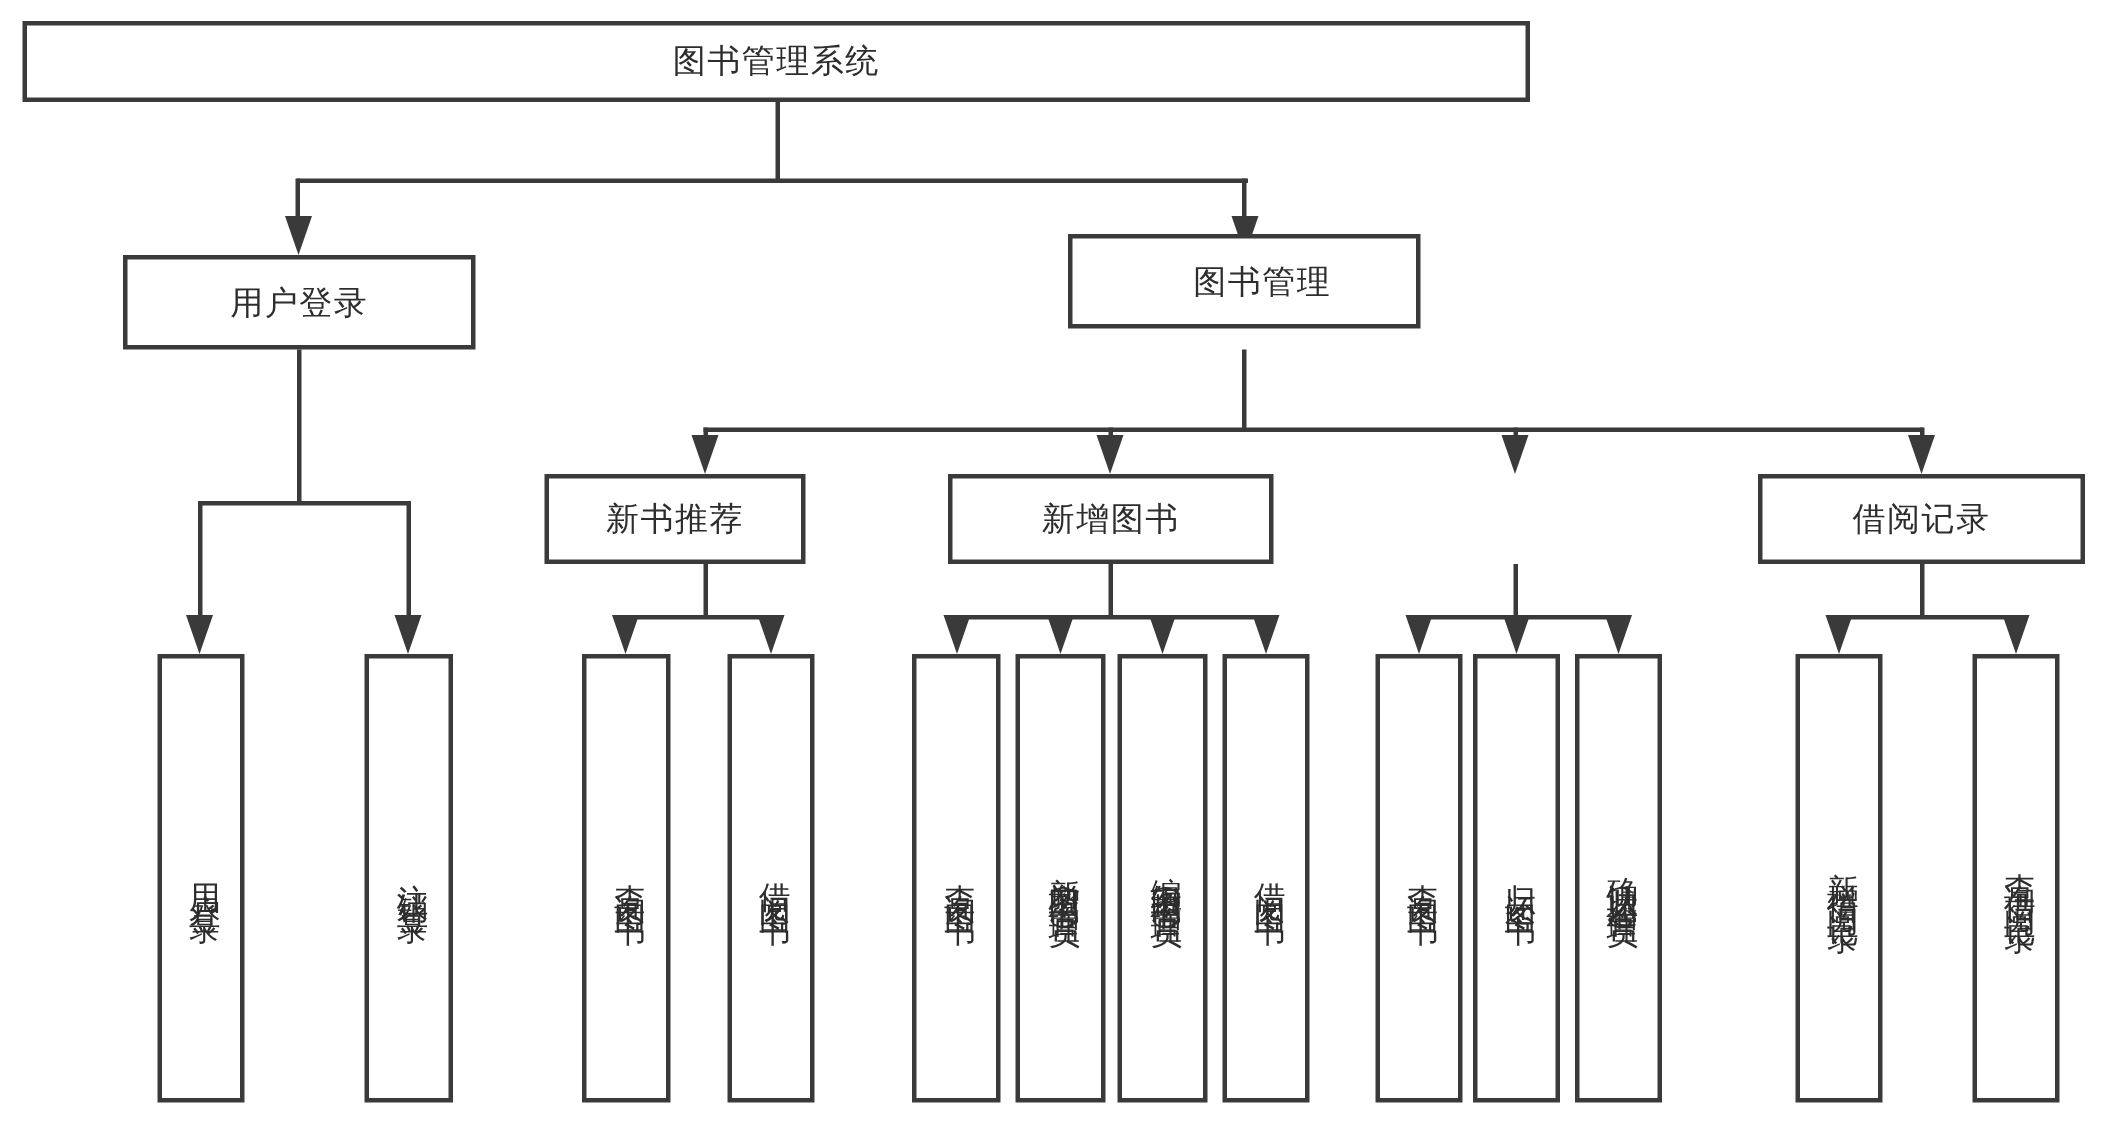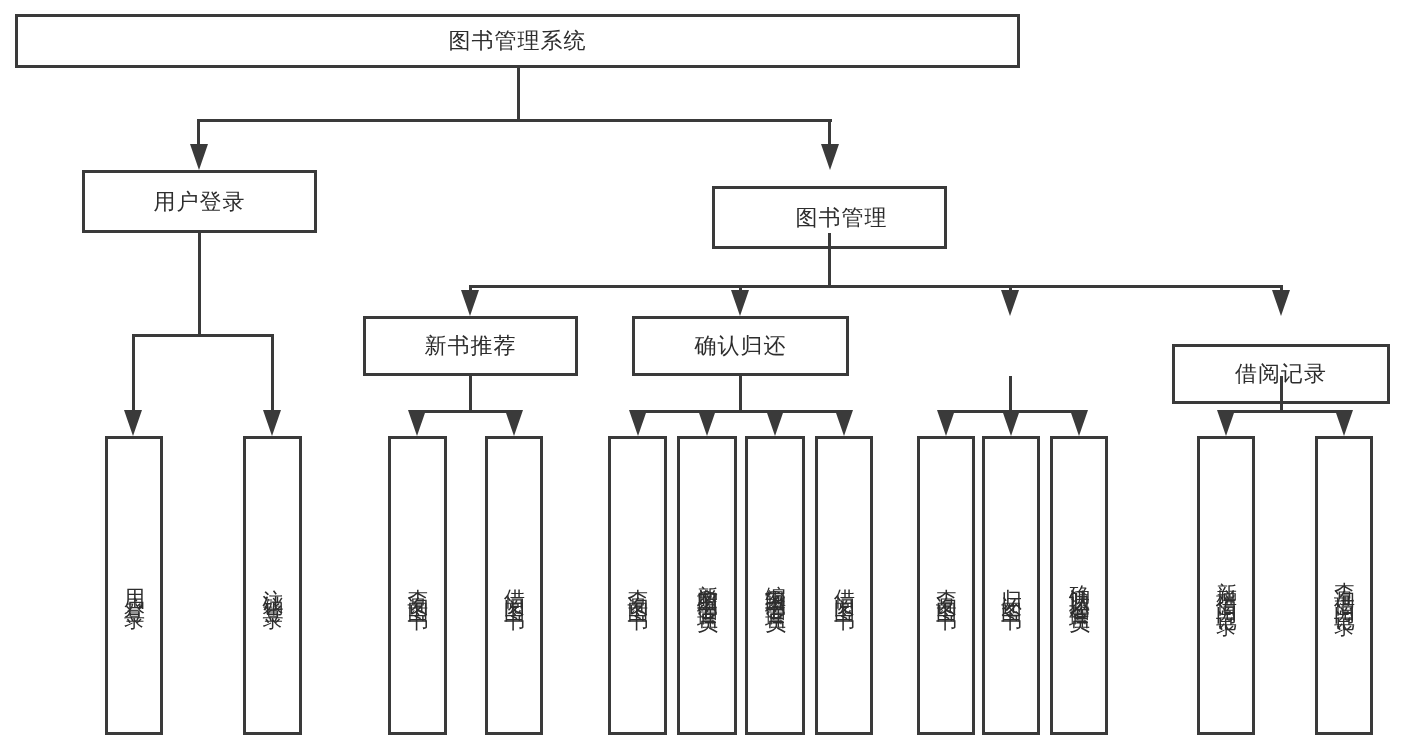--- a/index.html
+++ b/index.html
@@ -1,21 +1,21 @@
 <!DOCTYPE html>
 <html><head>
 <meta charset="utf-8">
 <style>
   html, body { margin: 0; padding: 0; background: #ffffff; }
   .canvas {
     position: relative;
     width: 1405px;
     height: 747px;
     background: #ffffff;
-    font-family: Liberation Serif, serif;
+    font-family: Liberation Mono, monospace;
     overflow: hidden;
   }
   .box {
     position: absolute;
     background: #ffffff;
     border: 3px solid #3a3a3a;
     box-sizing: border-box;
     display: flex;
     align-items: center;
     justify-content: center;
@@ -67,21 +67,21 @@
   <div class="vline" style="left:517px; top:68px; height:53px;"></div>
   <div class="hline" style="left:198px; top:119px; width:634px;"></div>
   <div class="vline" style="left:197px; top:119px; height:28px;"></div>
   <div class="arrow" style="left:190px; top:144px;"></div>
   <div class="vline" style="left:828px; top:119px; height:28px;"></div>
   <div class="arrow" style="left:821px; top:144px;"></div>
 
   <div class="box" style="left:82px; top:170px; width:235px; height:63px;">
     <span class="hlabel">用户登录</span>
   </div>
-  <div class="box" style="left:712px; top:186px; width:235px; height:63px;padding-left:24px;">
+  <div class="box" style="left:712px; top:156px; width:235px; height:63px;padding-left:24px;">
     <span class="hlabel">图书管理</span>
   </div>
 
   <div class="vline" style="left:198px; top:233px; height:103px;"></div>
   <div class="hline" style="left:133px; top:334px; width:141px;"></div>
   <div class="vline" style="left:132px; top:334px; height:78px;"></div>
   <div class="arrow" style="left:124px; top:410px;"></div>
   <div class="vline" style="left:271px; top:334px; height:78px;"></div>
   <div class="arrow" style="left:263px; top:410px;"></div>
 
@@ -89,27 +89,27 @@
   <div class="hline" style="left:469px; top:285px; width:813px;"></div>
   <div class="vline" style="left:469px; top:285px; height:10px;"></div>
   <div class="arrow" style="left:461px; top:290px;"></div>
   <div class="vline" style="left:739px; top:285px; height:10px;"></div>
   <div class="arrow" style="left:731px; top:290px;"></div>
   <div class="vline" style="left:1009px; top:285px; height:10px;"></div>
   <div class="arrow" style="left:1001px; top:290px;"></div>
   <div class="vline" style="left:1280px; top:285px; height:10px;"></div>
   <div class="arrow" style="left:1272px; top:290px;"></div>
 
-  <div class="box" style="left:363px; top:316px; width:215px; height:60px;align-items:center;">
+  <div class="box" style="left:363px; top:316px; width:174px; height:60px;align-items:center;">
     <span class="hlabel">新书推荐</span>
   </div>
   <div class="box" style="left:632px; top:316px; width:217px; height:60px;">
-    <span class="hlabel">确认归还</span>
+    <span class="hlabel">新增图书</span>
   </div>
-  <div class="box" style="left:1172px; top:316px; width:218px; height:60px;margin-top:28px;">
+  <div class="box" style="left:1172px; top:316px; width:218px; height:60px;">
     <span class="hlabel">借阅记录</span>
   </div>
 
   <div class="vline" style="left:469px; top:376px; height:36px;"></div>
   <div class="hline" style="left:417px; top:410px; width:97px;"></div>
   <div class="arrow" style="left:408px; top:410px;"></div>
   <div class="arrow" style="left:505px; top:410px;"></div>
 
   <div class="vline" style="left:739px; top:376px; height:36px;"></div>
   <div class="hline" style="left:637px; top:410px; width:208px;"></div>

